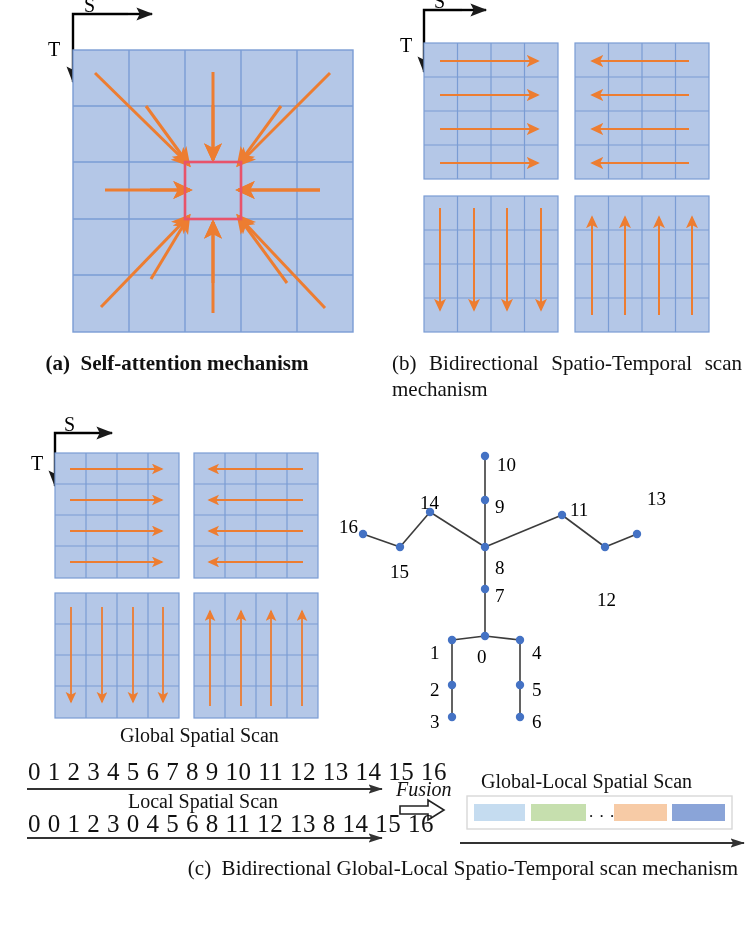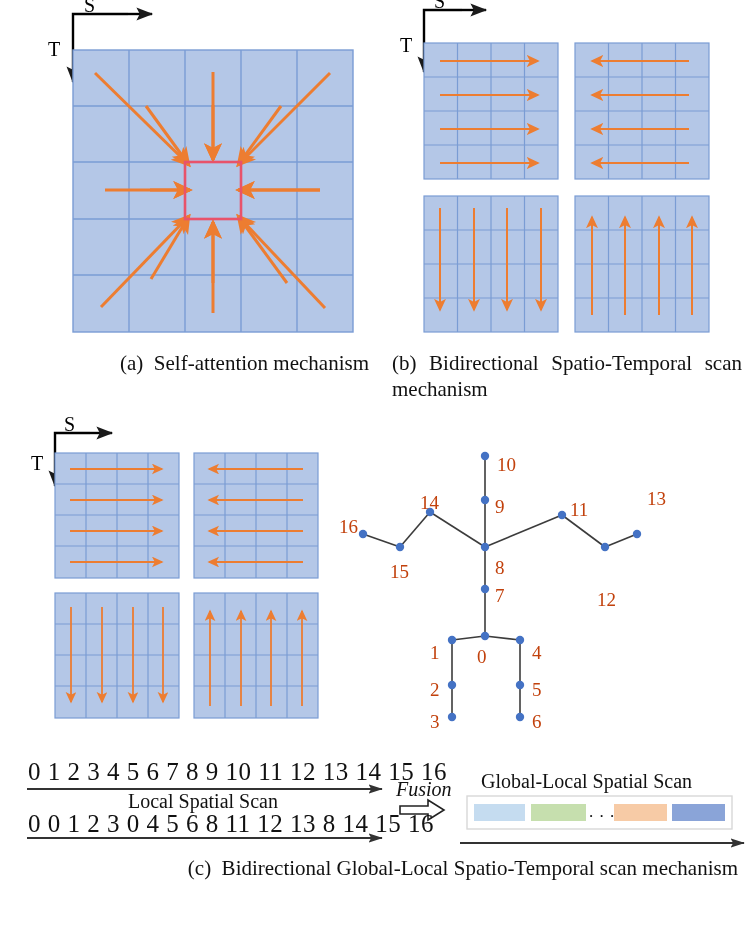--- a/index.html
+++ b/index.html
@@ -12,25 +12,25 @@
     overflow:hidden;
   }
   .fig{position:absolute;left:0;top:0;width:751px;height:935px;}
   .caption{
     position:absolute;
     font-family:"Liberation Serif", serif;
     font-size:21px;
     color:#111;
     line-height:1.25;
   }
-  #cap-a{left:39px;top:350px;width:330px;text-align:right;}
+  #cap-a{left:12px;top:350px;width:330px;text-align:center;font-weight:bold;}
   #cap-b{left:392px;top:350px;width:350px;text-align:justify;text-align-last:justify;}
   #cap-c{left:18px;top:855px;width:720px;text-align:right;}
   .lbl{position:absolute;font-family:"Liberation Serif", serif;font-size:20px;color:#000;}
-  .nodenum{position:absolute;font-family:"Liberation Serif", serif;font-size:19px;color:#c2410c;}
+  .nodenum{position:absolute;font-family:"Liberation Serif", serif;font-size:19px;color:#000000;}
   .scanlbl{position:absolute;font-family:"Liberation Serif", serif;font-size:20px;color:#111;white-space:nowrap;}
   .seq{position:absolute;font-family:"Liberation Serif", serif;font-size:25px;color:#111;white-space:nowrap;letter-spacing:0.5px;}
   svg{display:block;position:absolute;left:0;top:0;overflow:visible;}
 </style>
 </head>
 <body>
 
 <div class="fig">
 
   <svg width="751" height="935" viewBox="0 0 751 935">
@@ -332,20 +332,21 @@
       <div class="nodenum" style="left: 495px; top: 496px;">9</div>
       <div class="nodenum" style="left: 497px; top: 454px;">10</div>
       <div class="nodenum" style="left: 570px; top: 499px;">11</div>
       <div class="nodenum" style="left: 597px; top: 589px;">12</div>
       <div class="nodenum" style="left: 647px; top: 488px;">13</div>
       <div class="nodenum" style="left: 420px; top: 492px;">14</div>
       <div class="nodenum" style="left: 390px; top: 561px;">15</div>
       <div class="nodenum" style="left: 339px; top: 516px;">16</div>
     </div>
 
+  <div class="scanlbl" style="left:120px;top:724px;">Global Spatial Scan</div>
   <div class="seq" style="left:28px;top:758px;">0 1 2 3 4 5 6 7 8 9 10 11 12 13 14 15 16</div>
 
   <div class="scanlbl" style="left:128px;top:790px;">Local Spatial Scan</div>
   <div class="seq" style="left:28px;top:810px;">0 0 1 2 3 0 4 5 6 8 11 12 13 8 14 15 16</div>
 
   <div class="scanlbl" style="left:396px;top:778px;font-style:italic;">Fusion</div>
   <div class="scanlbl" style="left:481px;top:770px;">Global-Local Spatial Scan</div>
   <div class="seq" style="left:589px;top:802px;font-size:17px;letter-spacing:1px;">. . .</div>
 
   <div class="caption" id="cap-a">(a)&nbsp; Self-attention mechanism</div>

